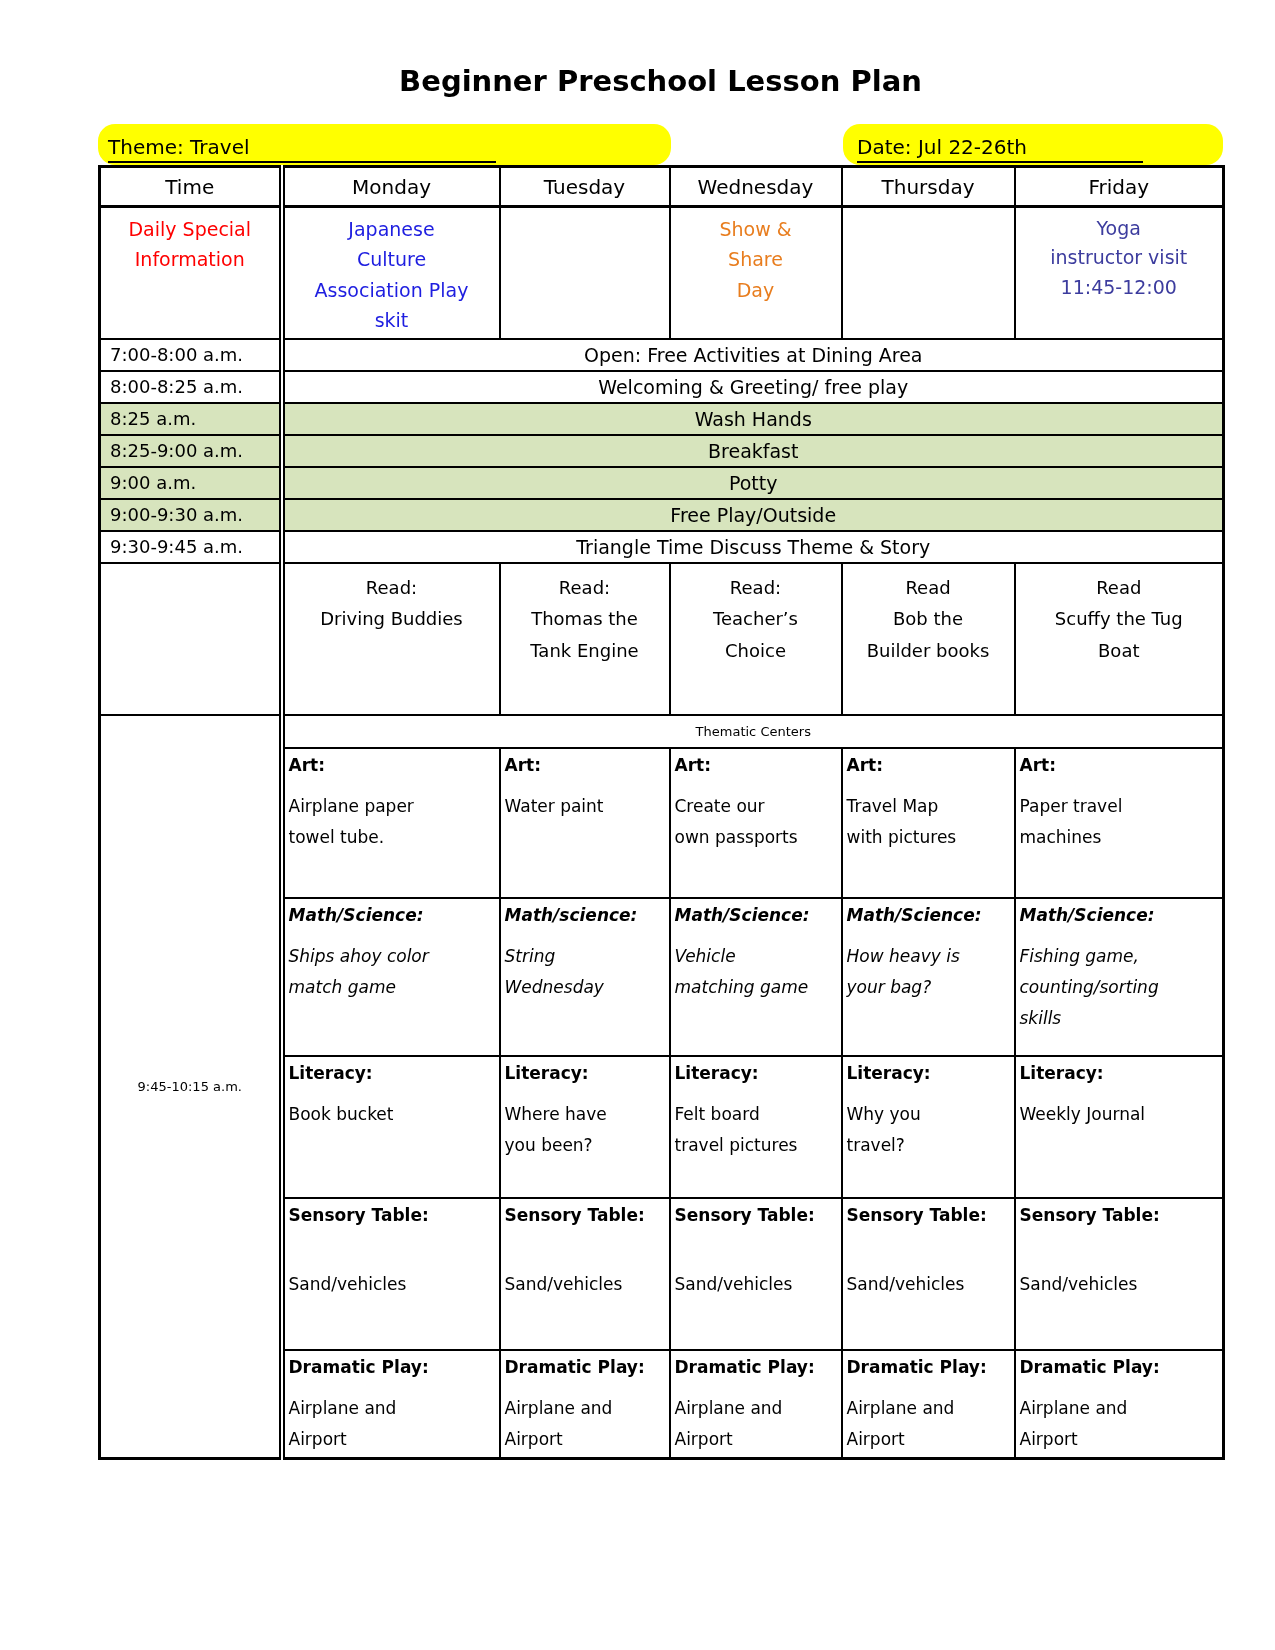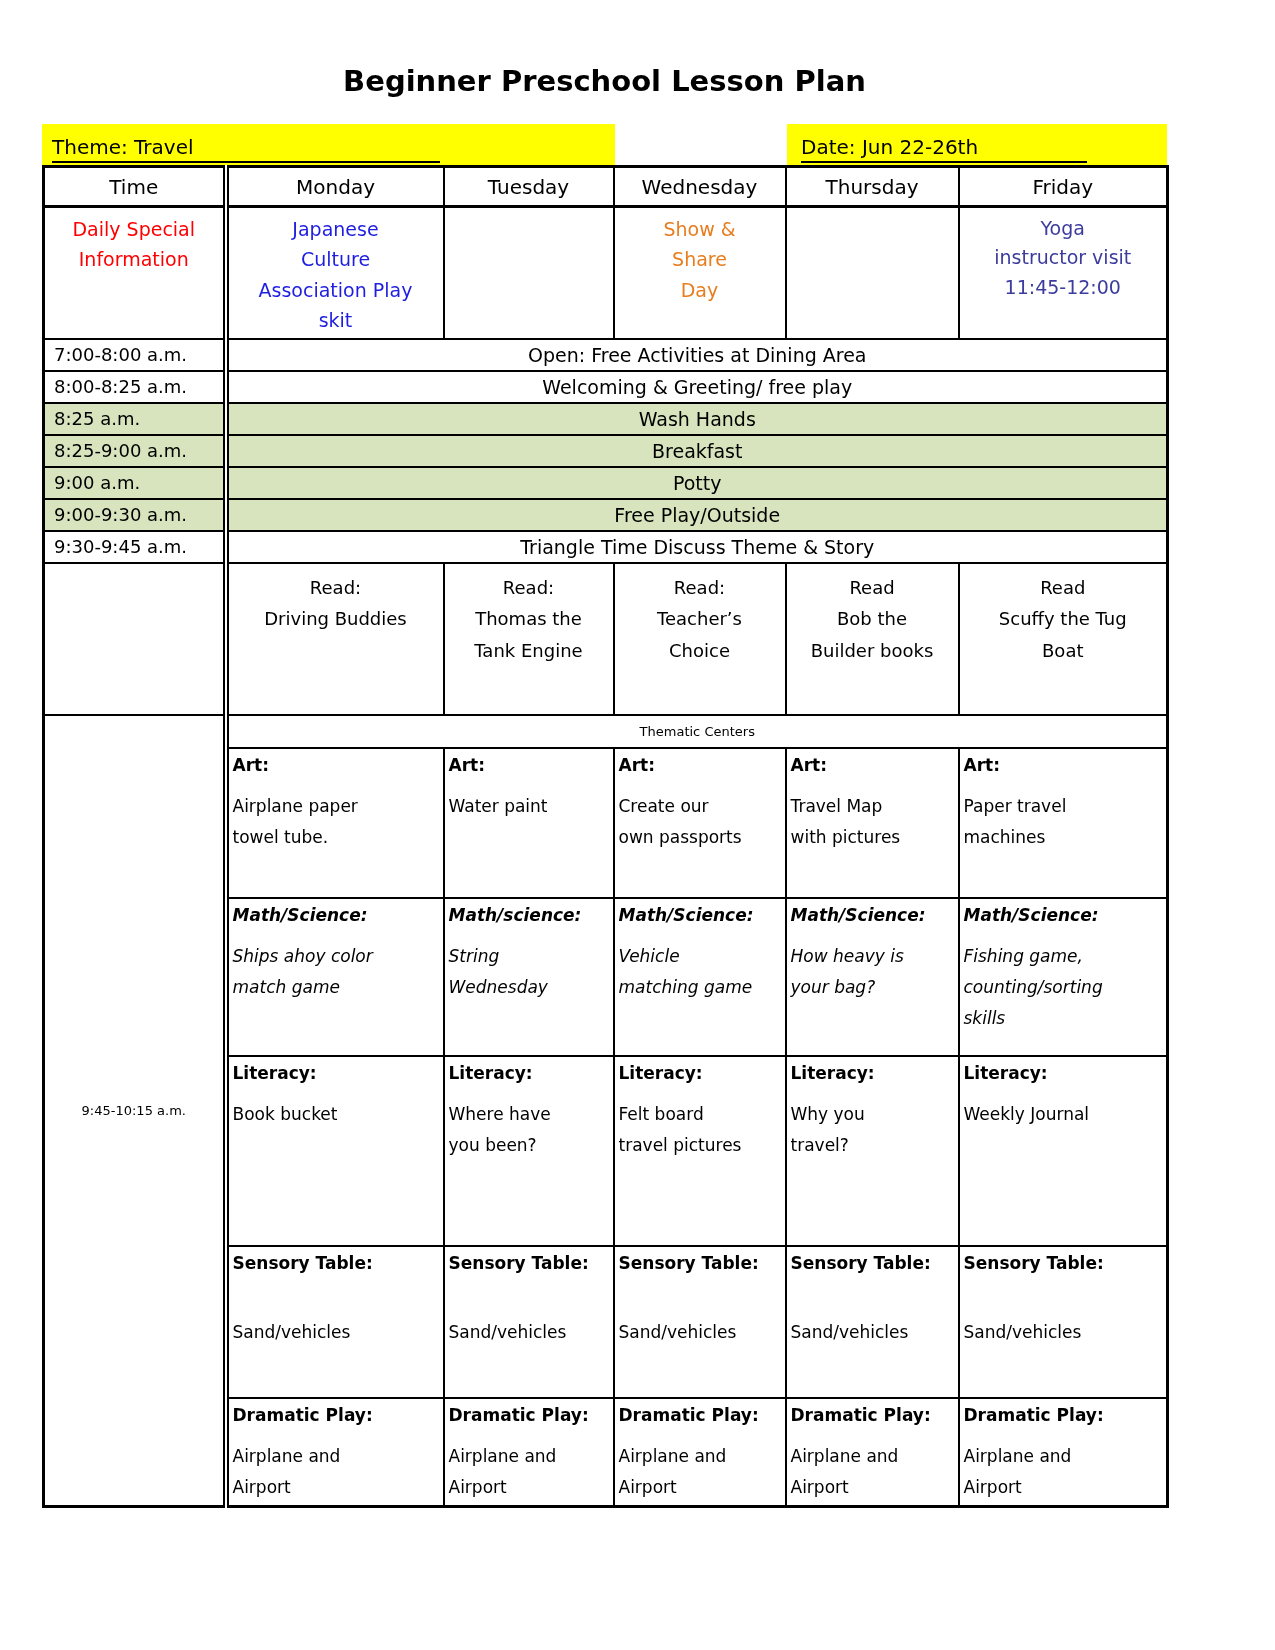--- a/index.html
+++ b/index.html
@@ -10,35 +10,35 @@
     --special_orange:#e87d1e;
     --special_indigo:#3c3c9e;
   }
   *{box-sizing:border-box;}
   html,body{margin:0;padding:0;background:#fff;}
   body{
     width:1275px;height:1650px;
     font-family:"DejaVu Sans","Liberation Sans",sans-serif;
     color:#000;
   }
-  .page{width:1125px;margin-left:42px;}
+  .page{width:1125px;margin-left:98px;}
   h1.title{
     margin:64px 0 0 0;
     text-align:center;
     font-size:29px;
     font-weight:bold;
     letter-spacing:0px;
   }
   
   .band{
     display:flex;
     margin-top:26px;
     height:41px;
   }
-  .band .seg{display:flex;align-items:flex-end;padding:0 0 2px 10px;}
+  .band .seg{display:flex;align-items:flex-end;padding:0 0 2px 10px;border-radius:17px;}
   .band .theme{width:573px;background:var(--band_yellow);}
   .band .gap{width:172px;background:#ffffff;}
   .band .date{flex:1;background:var(--band_yellow);padding-left:14px;}
   .band .u{
     display:inline-block;
     border-bottom:2px solid #000;
     font-size:20px;
     line-height:1.35;
   }
   .band .theme .u{width:388px;}
@@ -80,39 +80,39 @@
   
   tr.reading td{height:152px;vertical-align:top;text-align:center;padding-top:8px;font-size:18px;line-height:1.75;}
   
   tr.them-hdr td{height:33px;text-align:center;vertical-align:middle;font-size:13px;}
   td.big-time{vertical-align:middle;text-align:left;padding-left:9px;font-size:18px;}
   tr.center td{vertical-align:top;text-align:left;padding-top:6px;}
   .c-head{font-weight:bold;font-size:17px;}
   .c-body{font-size:17px;line-height:1.85;margin-top:16px;}
   tr.row-art td{height:150px;}
   tr.row-math td{height:158px;font-style:italic;}
-  tr.row-lit td{height:190px;}
+  tr.row-lit td{height:142px;}
   tr.row-sens td{height:152px;}
   tr.row-dram td{height:100px;}
   tr.row-sens .c-body{margin-top:44px;}
 </style>
 </head>
 <body>
 
 <div class="page">
 
   <h1 class="title">Beginner Preschool Lesson Plan</h1>
 
   <div class="band">
     <div class="seg theme">
       <span class="u">Theme: Travel</span>
     </div>
     <div class="seg gap"></div>
     <div class="seg date">
-      <span class="u">Date: Jun 22-26th</span>
+      <span class="u">Date: Jul 22-26th</span>
     </div>
   </div>
 
   <table class="plan">
     <colgroup>
       <col style="width:182px">
         <col style="width:218px">
         <col style="width:170px">
       <col style="width:172px">
         <col style="width:173px">

